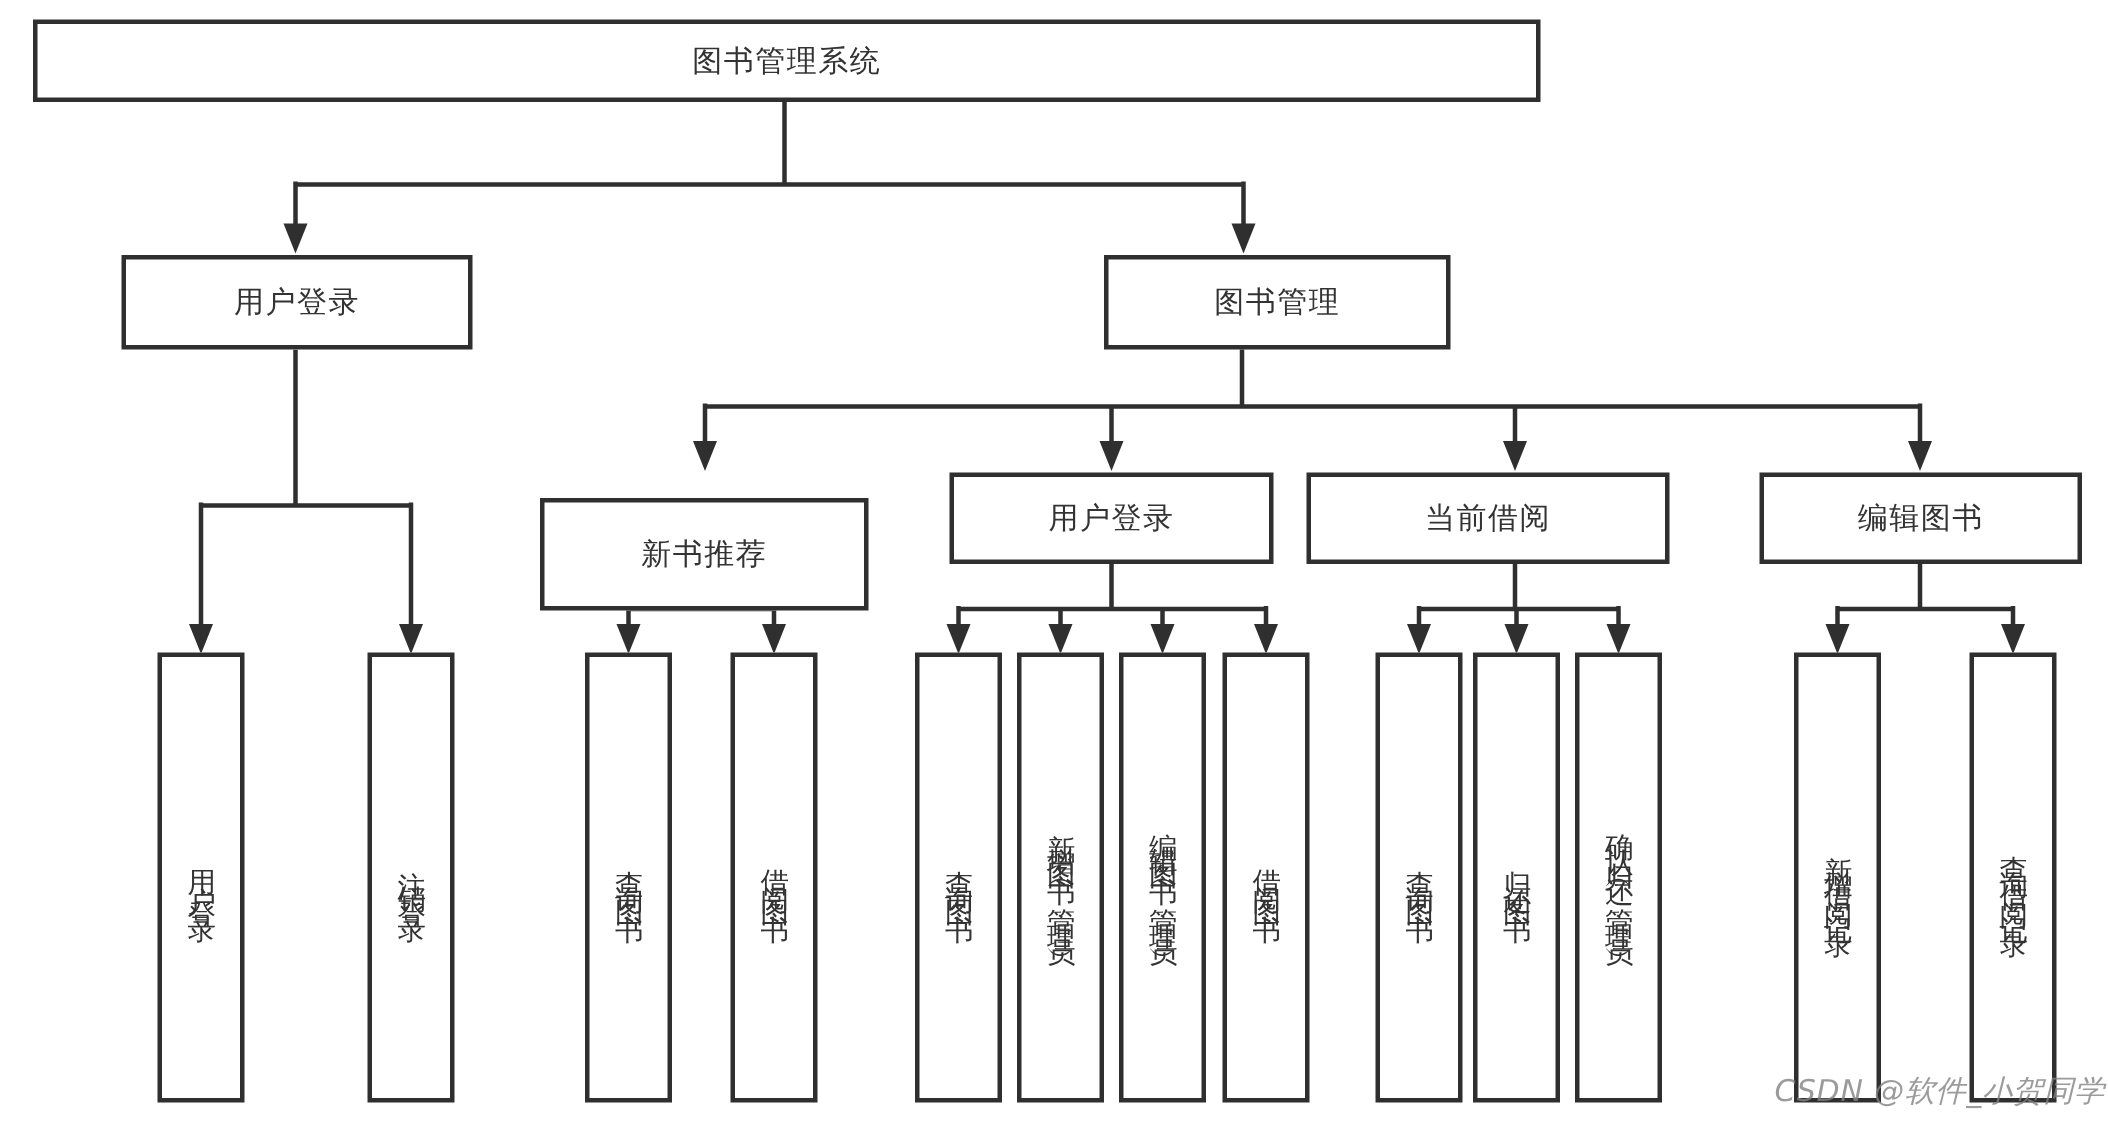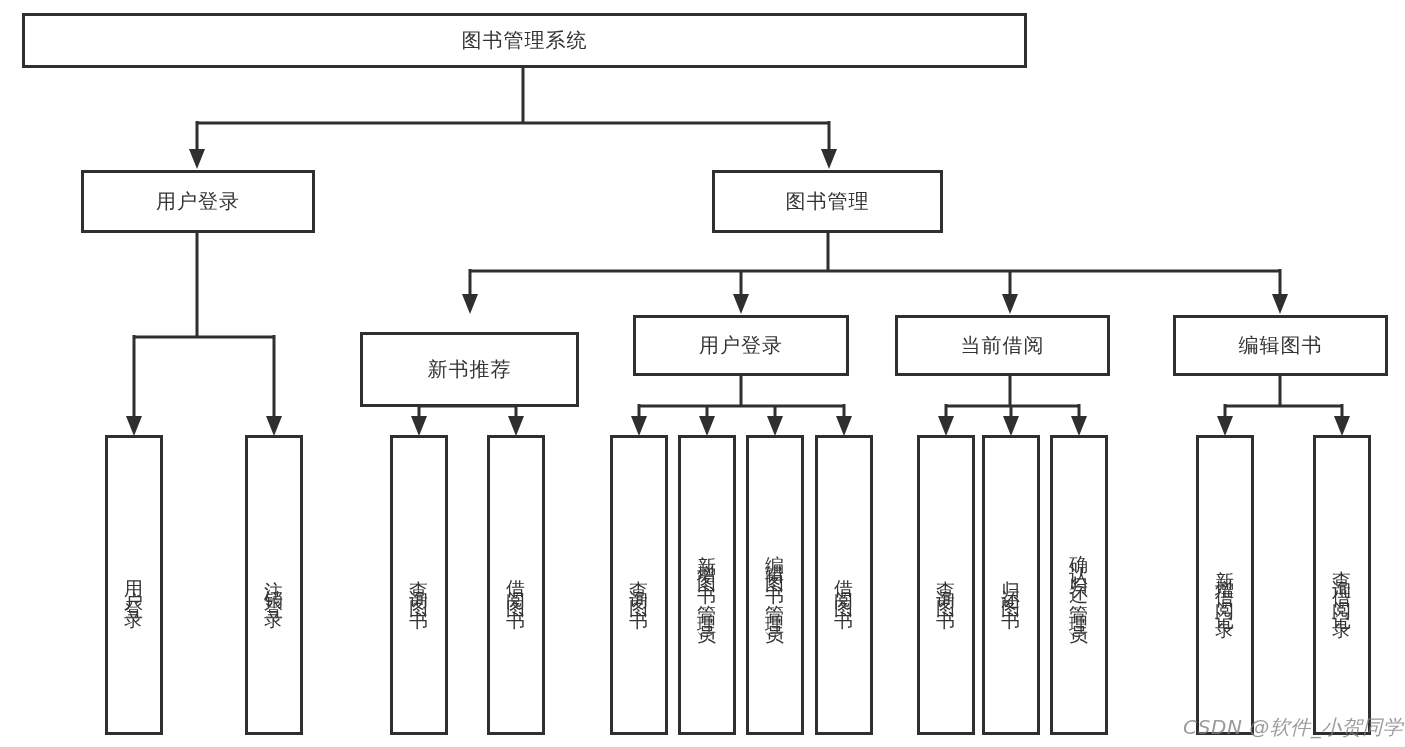--- a/index.html
+++ b/index.html
@@ -94,31 +94,31 @@
     </g>
   </svg>
 
   <div class="box h-box" style="left:22px; top:13px; width:1005px; height:55px">
     <span>图书管理系统</span>
   </div>
 
   <div class="box h-box" style="left:81px; top:170px; width:234px; height:63px">
     <span>用户登录</span>
   </div>
-  <div class="box h-box" style="left:712px; top:170px; width:231px; height:63px">
+  <div class="box h-box" style="left:736px; top:170px; width:231px; height:63px">
     <span>图书管理</span>
   </div>
 
   <div class="box h-box" style="left:360px; top:332px; width:219px; height:75px">
     <span>新书推荐</span>
   </div>
   <div class="box h-box" style="left:633px; top:315px; width:216px; height:61px">
     <span>用户登录</span>
   </div>
-  <div class="box h-box" style="left:895px; top:315px; width:215px; height:61px">
+  <div class="box h-box" style="left:871px; top:315px; width:242px; height:61px">
     <span>当前借阅</span>
   </div>
   <div class="box h-box" style="left:1173px; top:315px; width:215px; height:61px">
     <span>编辑图书</span>
   </div>
 
   <div class="box v-box" style="left:105px; top:435px; width:58px; height:300px">
     <span>用户登录</span>
   </div>
   <div class="box v-box" style="left:245px; top:435px; width:58px; height:300px">

